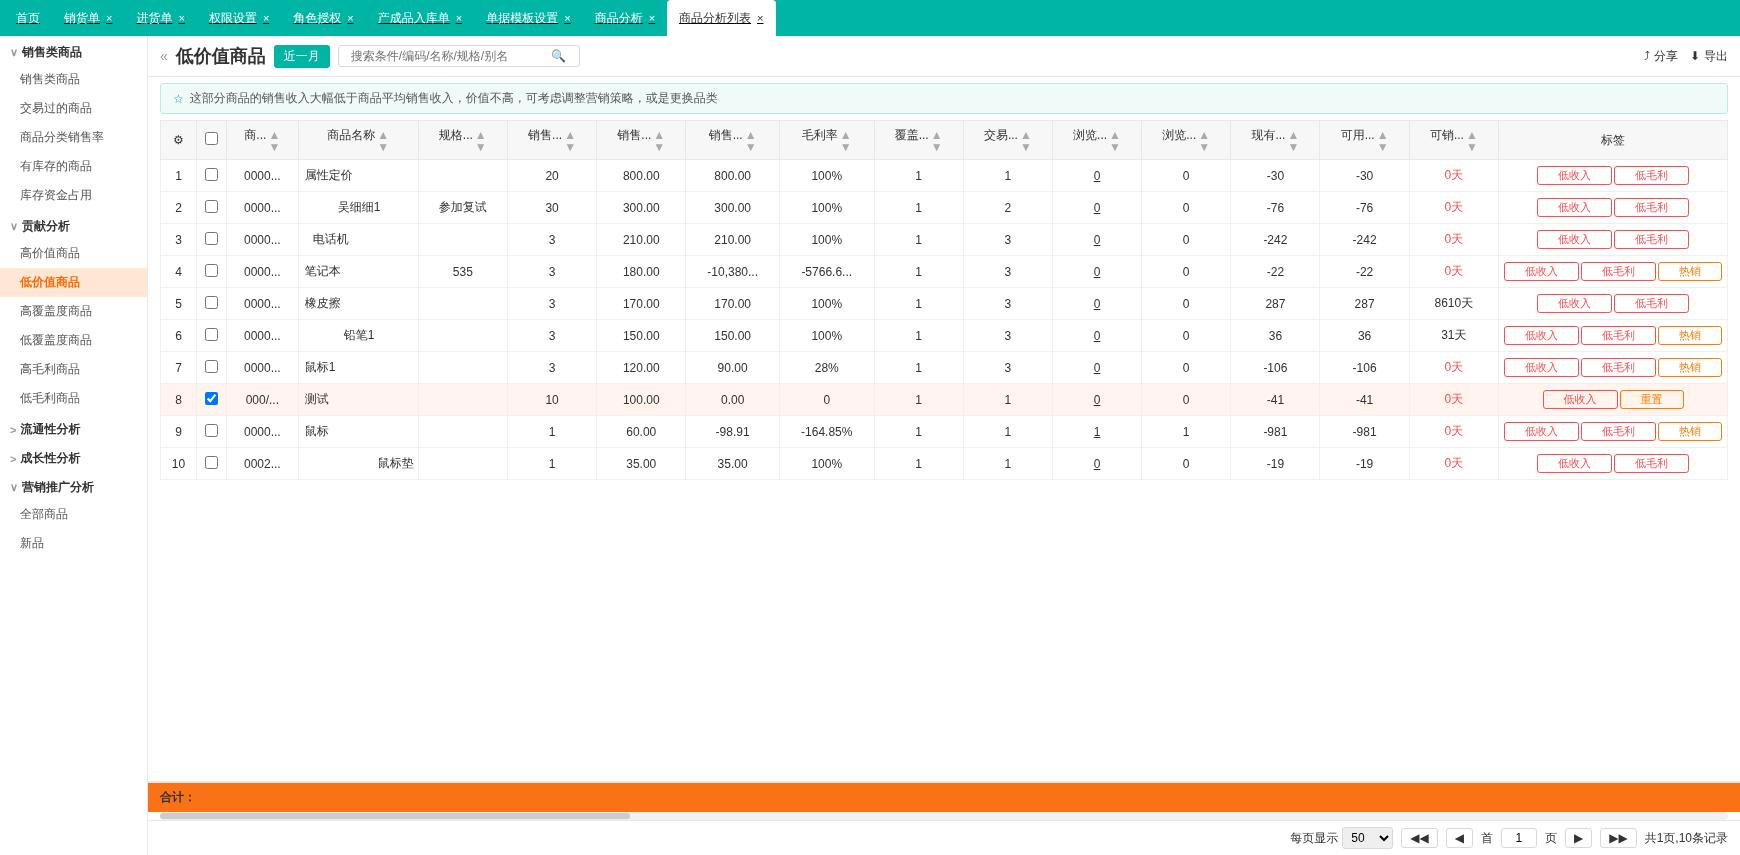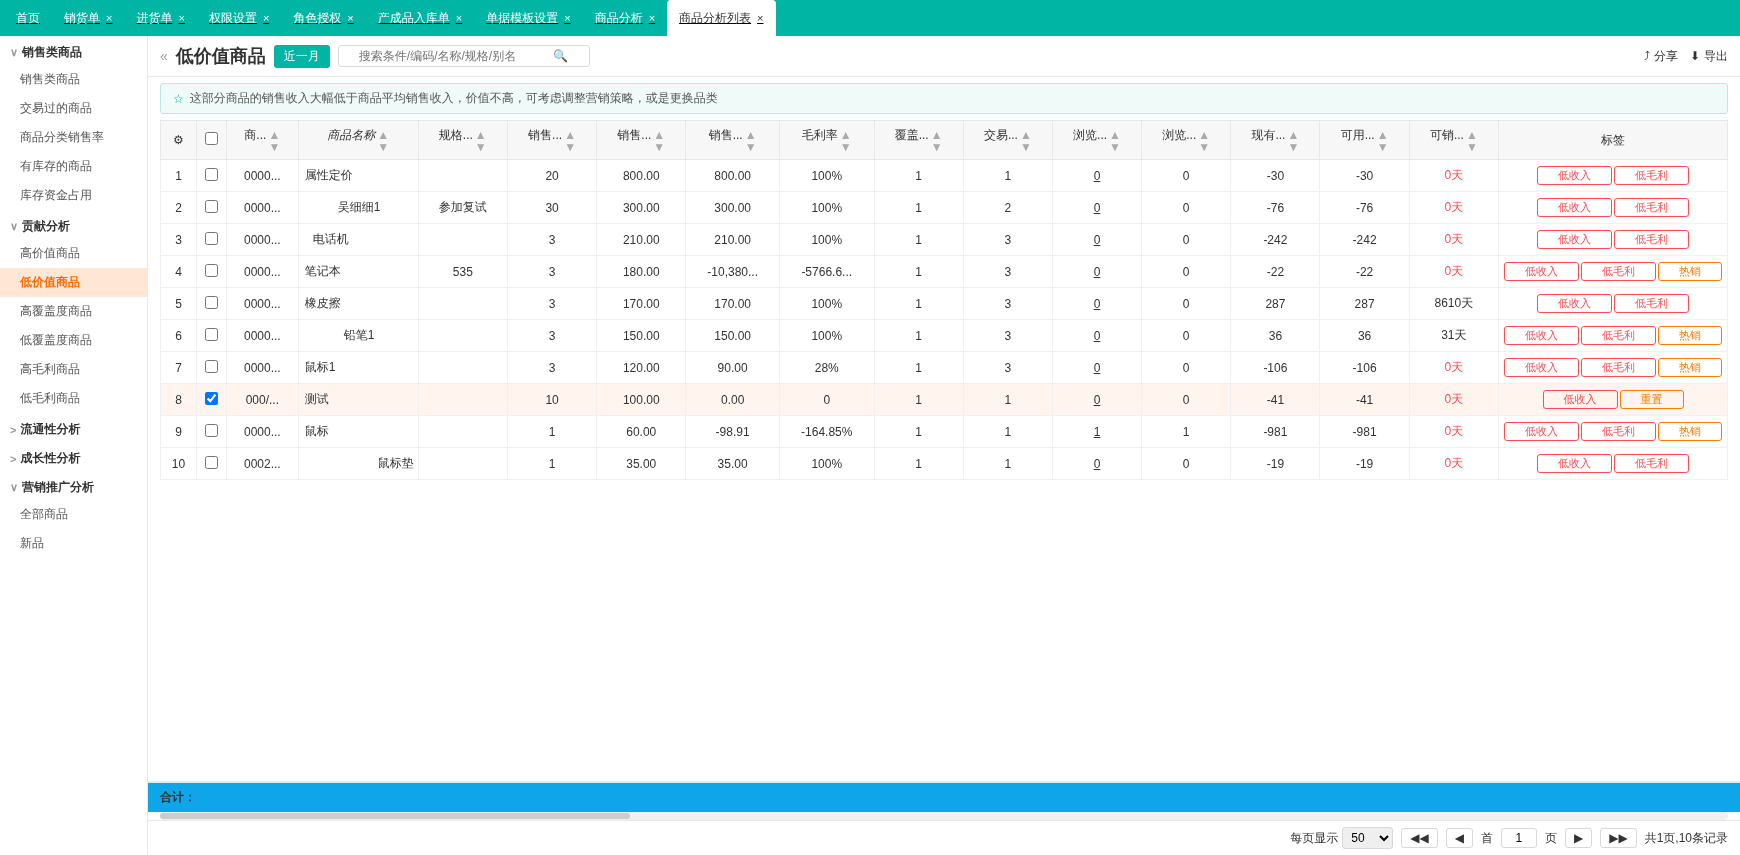--- a/index.html
+++ b/index.html
@@ -92,22 +92,22 @@
       border-radius: 3px;
       padding: 3px 10px;
       cursor: pointer;
       font-size: 12px;
     }
     .search-box {
       display: flex;
       align-items: flex-end;
       border: 1px solid #d9d9d9;
       border-radius: 3px;
-      padding: 3px 20px;
-      gap: 15px;
+      padding: 3px 12px;
+      gap: 21px;
       min-width: 220px;
     }
     .search-box input {
       border: none;
       outline: none;
       font-size: 12px;
       color: #999;
       width: 180px;
     }
     .search-icon { color: #00b5a3; }
@@ -195,21 +195,21 @@
     .tag-orange { color: #ff7a00; border-color: #ff7a00; }
     .days-red { color: #ff4d4f; }
     .link-underline { text-decoration: underline; color: #333; }
     .checkbox-cell { width: 30px; }
     .num-col { width: 36px; }
 
     
     .footer-total {
       display: flex;
       align-items: center;
-      background: #0ea5e9;
+      background: #f97316;
       border-top: 2px solid #e8e8e8;
       padding: 6px 12px;
       font-size: 12px;
       color: #333;
     }
     .footer-total .label { font-weight: bold; margin-right: 8px; }
 
     
     .pagination-bar {
       display: flex;
@@ -417,21 +417,21 @@
       <div class="table-wrapper">
         <table>
           <thead>
             <tr>
               <th style="width:36px;">⚙</th>
               <th class="checkbox-cell"><input type="checkbox" style=""></th>
               <th>商...<span class="sort-icons">
                     <span>▲</span>
                     <span>▼</span>
                   </span></th>
-              <th style="width:120px;font-style:italic;">商品名称<span class="sort-icons">
+              <th style="width:120px;">商品名称<span class="sort-icons">
                     <span>▲</span>
                     <span>▼</span>
                   </span></th>
               <th>规格...<span class="sort-icons">
                     <span>▲</span>
                     <span>▼</span>
                   </span></th>
               <th>销售...<span class="sort-icons">
                     <span>▲</span>
                     <span>▼</span>

